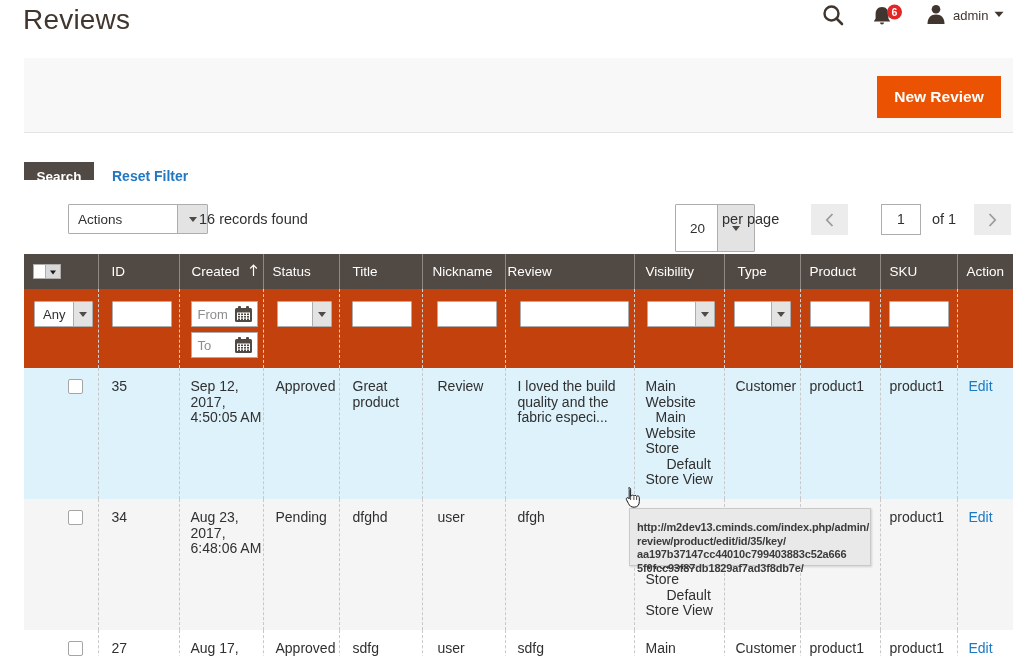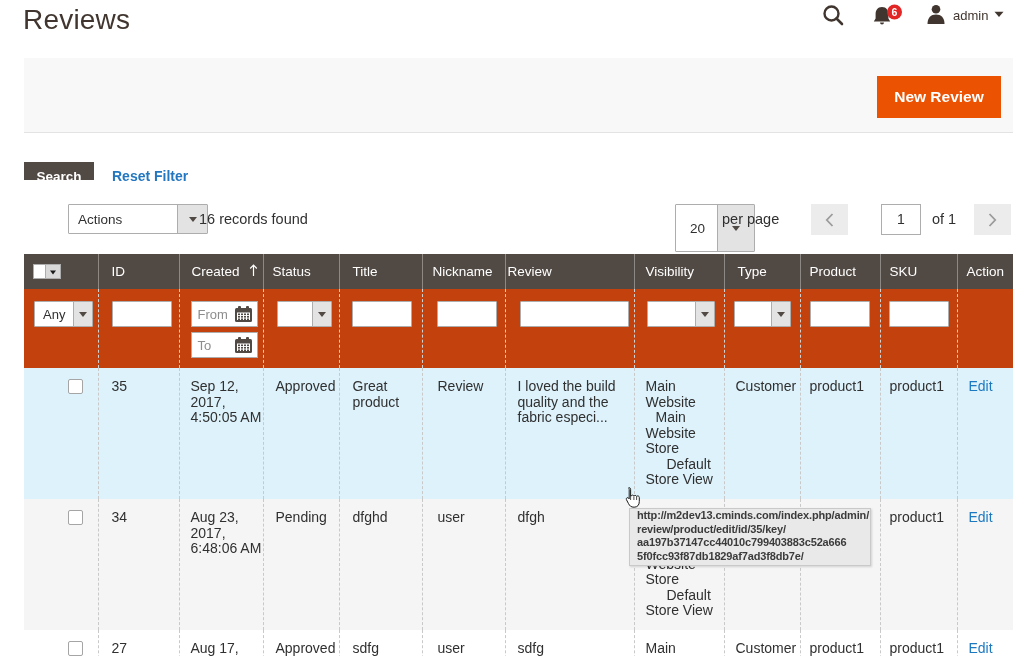--- a/index.html
+++ b/index.html
@@ -36,21 +36,21 @@
 .inp { background:#fff; border:1px solid #adadad; border-radius:1px; height:26px; display:block; }
 .fsel { position:relative; background:#fff; border:1px solid #adadad; border-radius:1px; height:26px; }
 .fsel .arrowseg { position:absolute; right:0; top:0; bottom:0; width:19px; background:#e3e3e3; border-left:1px solid #adadad; }
 .dateinp { position:relative; border:1px solid #adadad; background:#fff; height:26px; width:67px; margin-left:11px; }
 .dateinp .dl { position:absolute; left:6px; top:5px; font-size:13px; color:#8d8d8d; }
 .cb { width:15px; height:15px; background:#fff; border:1px solid #a5a5a5; border-radius:2px; }
 .edit { color:#1b79c2; }
 .vis-i1 { margin-left:10px; }
 .vis-i2 { margin-left:21px; }
 
-.tooltip { position:absolute; left:629px; top:508px; width:242px; height:58px; background:#e9e9e9; border:1px solid #c9c9c9; box-shadow:1px 1px 2px rgba(0,0,0,.15); padding:0 7px; font-size:11px; font-weight:700; color:#3b3b3b; line-height:13.5px; letter-spacing:-0.15px; z-index:20; }
+.tooltip { position:absolute; left:629px; top:508px; width:242px; height:58px; background:#e9e9e9; border:1px solid #c9c9c9; box-shadow:1px 1px 2px rgba(0,0,0,.15); padding:12px 7px; font-size:11px; font-weight:700; color:#3b3b3b; line-height:13.5px; letter-spacing:-0.15px; z-index:20; }
 </style>
 </head>
 <body>
 <h1 class="title">Reviews</h1>
 
 <svg class="abs" style="left:822px; top:4px;" width="22" height="22" viewBox="0 0 22 22">
   <circle cx="9.5" cy="9.5" r="7" fill="none" stroke="#41362f" stroke-width="2.4"></circle>
   <line x1="14.5" y1="14.5" x2="20" y2="20" stroke="#41362f" stroke-width="2.6" stroke-linecap="round"></line>
 </svg>
 <svg class="abs" style="left:872px; top:4px;" width="34" height="24" viewBox="0 0 34 24">

